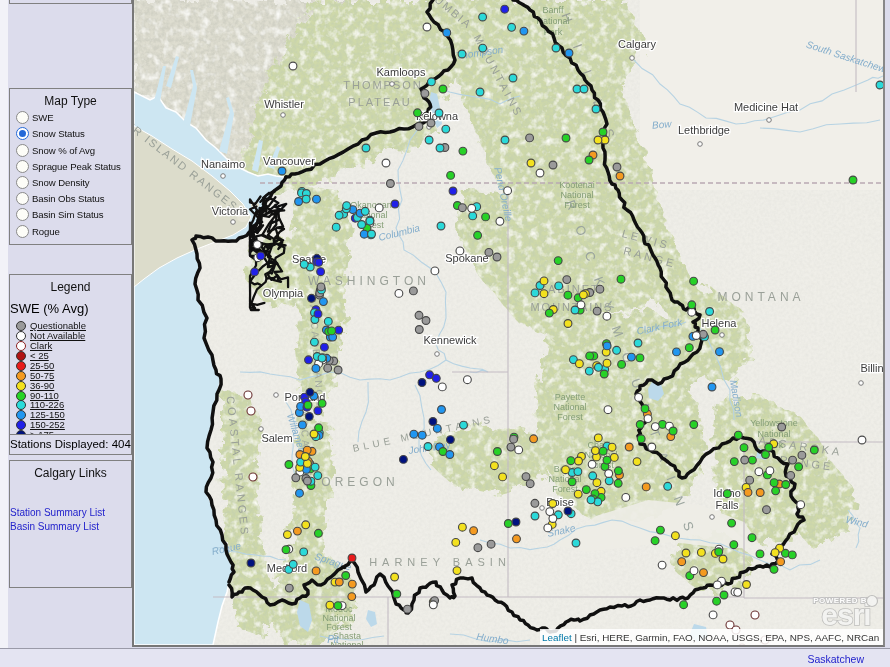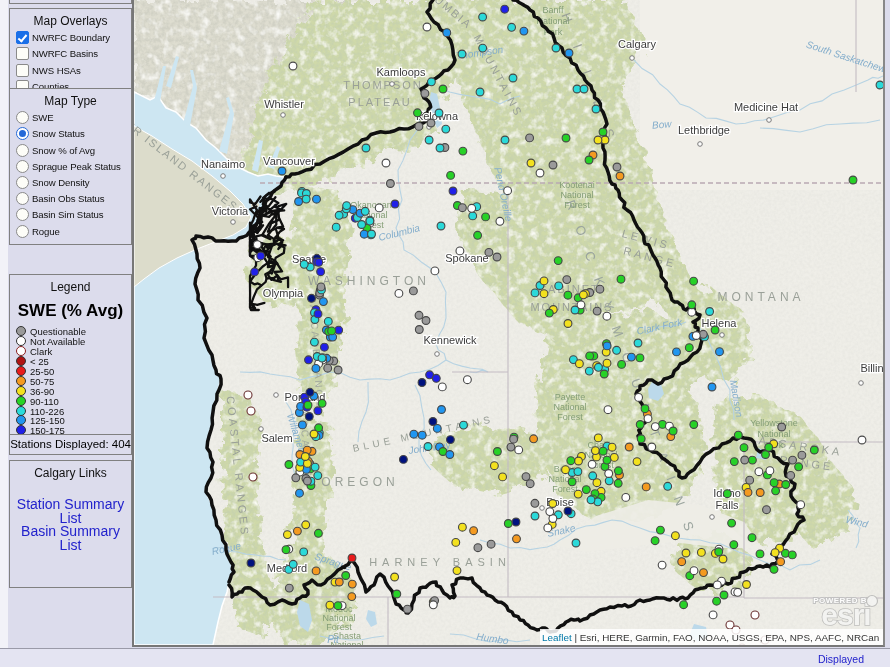--- a/index.html
+++ b/index.html
@@ -12,54 +12,35 @@
 .cb{display:inline-block;width:11px;height:11px;border:1px solid #8a8a8a;border-radius:2px;
  background:#fdfdf8;flex:none;}
 .cb.chk{background:#1a6fe8;border-color:#1a6fe8;position:relative;}
 .cb.chk::after{content:"";position:absolute;left:3px;top:0.5px;width:3px;height:7px;
  border:solid #fff;border-width:0 2px 2px 0;transform:rotate(40deg);}
 .rad{display:inline-block;width:11px;height:11px;border:1px solid #8a8a8a;border-radius:50%;
  background:#fdfdf8;flex:none;}
 .rad.sel{border-color:#2469d8;background:#fff;position:relative;}
 .rad.sel::after{content:"";position:absolute;left:2px;top:2px;width:7px;height:7px;
  border-radius:50%;background:#2469d8;}
-.li{display:flex;align-items:flex-start;margin:0 0 0 6px;height:9.95px;font-size:9.5px;color:#111;}
+.li{display:flex;align-items:flex-end;margin:0 0 0 6px;height:9.95px;font-size:9.5px;color:#111;text-decoration:underline;}
 .lc{display:inline-block;width:8px;height:8px;border:1px solid #333;border-radius:50%;
  margin-right:4px;flex:none;}
 a{color:#2222cc;text-decoration:none;}
 #map{position:absolute;left:134px;top:0;width:749px;height:645px;
  border-left:2px solid #777;border-right:2px solid #888;border-bottom:2px solid #777;
  box-sizing:content-box;margin-left:-2px;overflow:hidden;background:#efeee8;}
 #bottom{position:absolute;left:0;top:648px;width:890px;height:19px;background:#e4e4f2;
  border-top:1px solid #9a9aa8;}
 #bottom a{position:absolute;right:26px;top:4px;font-size:10.5px;}
 </style></head>
 <body>
 <div id="leftstrip"></div>
 <div id="side">
   <div class="box" style="top:-26px;height:28px;"></div>
-  <div class="box" style="top:8px;height:92px;">
-    <h3>Map Overlays</h3>
-    <div class="row">
-        <span class="cb chk"></span>
-        <span class="lbl">NWRFC Boundary</span>
-      </div>
-      <div class="row">
-        <span class="cb"></span>
-        <span class="lbl">NWRFC Basins</span>
-      </div>
-      <div class="row">
-        <span class="cb"></span>
-        <span class="lbl">NWS HSAs</span>
-      </div>
-      <div class="row">
-        <span class="cb"></span>
-        <span class="lbl">Counties</span>
-      </div>
-  </div>
   <div class="box" style="top:88px;height:155px;">
     <h3>Map Type</h3>
     <div class="row">
         <span class="rad"></span>
         <span class="lbl">SWE</span>
       </div>
       <div class="row">
         <span class="rad sel"></span>
         <span class="lbl">Snow Status</span>
       </div>
@@ -83,21 +64,21 @@
         <span class="rad"></span>
         <span class="lbl">Basin Sim Status</span>
       </div>
       <div class="row">
         <span class="rad"></span>
         <span class="lbl">Rogue</span>
       </div>
   </div>
   <div class="box" style="top:274px;height:162px;">
     <h3>Legend</h3>
-    <div style="text-align:center;font-size:17px;margin:7px 0 5px 0;font-weight:bold;">SWE (% Avg)</div>
+    <div style="font-size:13px;margin:7px 0 5px 0;">SWE (% Avg)</div>
     <div class="li">
         <span class="lc" style="background:#9a9a9a;"></span>
         <span>Questionable</span>
       </div>
 <div class="li">
         <span class="lc" style="background:#ffffff;"></span>
         <span>Not Available</span>
       </div>
 <div class="li">
         <span class="lc" style="background:#ffffff;border-color:#8b2020;"></span>
@@ -126,34 +107,34 @@
 <div class="li">
         <span class="lc" style="background:#2adbdb;"></span>
         <span>110-226</span>
       </div>
 <div class="li">
         <span class="lc" style="background:#2196f0;"></span>
         <span>125-150</span>
       </div>
 <div class="li">
         <span class="lc" style="background:#2020e8;"></span>
-        <span>150-175</span>
+        <span>150-252</span>
       </div>
 <div class="li">
         <span class="lc" style="background:#00127e;"></span>
         <span>&gt; 175</span>
       </div>
 
   </div>
   <div class="box" style="top:434px;height:19px;">
-    <div style="font-size:11.5px;text-align:right;margin-top:3px;white-space:nowrap;">Stations Displayed: 404</div>
+    <div style="font-size:11.5px;text-align:left;margin-top:3px;white-space:nowrap;">Stations Displayed: 404</div>
   </div>
   <div class="box" style="top:460px;height:126px;">
     <h3>Calgary Links</h3>
-    <div style="text-align:center;font-size:14px;margin-top:18px;line-height:13.5px;">
+    <div style="text-align:left;font-size:10px;margin-top:26px;line-height:13.5px;">
       <a href="#">Station Summary List</a><br>
       <a href="#">Basin Summary List</a>
     </div>
   </div>
 </div>
 <div id="map"><svg width="749" height="645" viewBox="134 0 749 645" font-family="Liberation Sans, sans-serif">
 <defs>
 <filter id="mot" x="-8%" y="-8%" width="116%" height="116%">
  <feTurbulence type="fractalNoise" baseFrequency="0.09" numOctaves="3" seed="7" result="n"></feTurbulence>
  <feDisplacementMap in="SourceGraphic" in2="n" scale="18" result="dd"></feDisplacementMap>
@@ -810,14 +791,14 @@
 </g>
 <g>
         <text x="843" y="603" font-size="8" font-weight="bold" fill="#ffffff" text-anchor="middle" letter-spacing="0.5" style="paint-order:stroke;stroke:#c0c0c0;stroke-width:2px" opacity="0.9">POWERED BY</text>
         <text x="846" y="625" font-size="30" font-weight="bold" fill="#f4f4f2" text-anchor="middle" letter-spacing="-1" style="paint-order:stroke;stroke:#bdbdbb;stroke-width:1.6px" opacity="0.95">esri</text>
         <circle cx="872" cy="601" r="5.5" fill="#f4f4f2" stroke="#bdbdbb" stroke-width="1.2" opacity="0.95"></circle>
       </g>
 <rect x="540" y="629" width="343" height="16" fill="#ffffff" opacity="0.85"></rect>
 <text x="542" y="641" font-size="9.9" fill="#333333"><tspan fill="#0078a8">Leaflet</tspan> | Esri, HERE, Garmin, FAO, NOAA, USGS, EPA, NPS, AAFC, NRCan</text>
 </svg></div>
 <div id="bottom">
-    <a href="#">Displayed</a>
+    <a href="#">Saskatchew</a>
   </div>
 
 </body></html>

